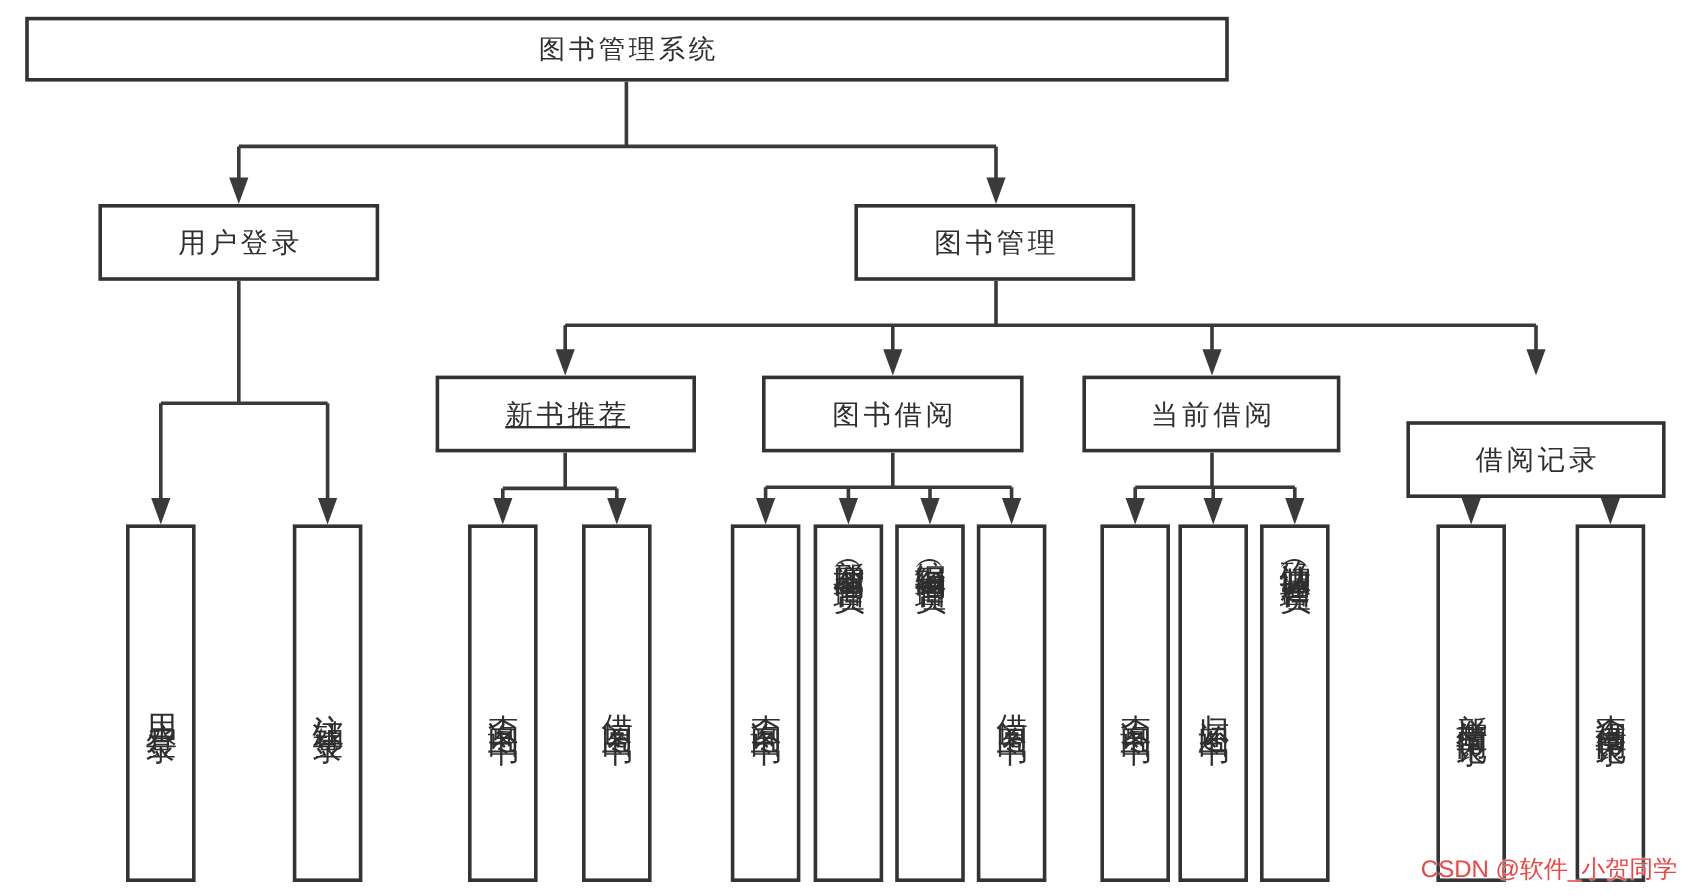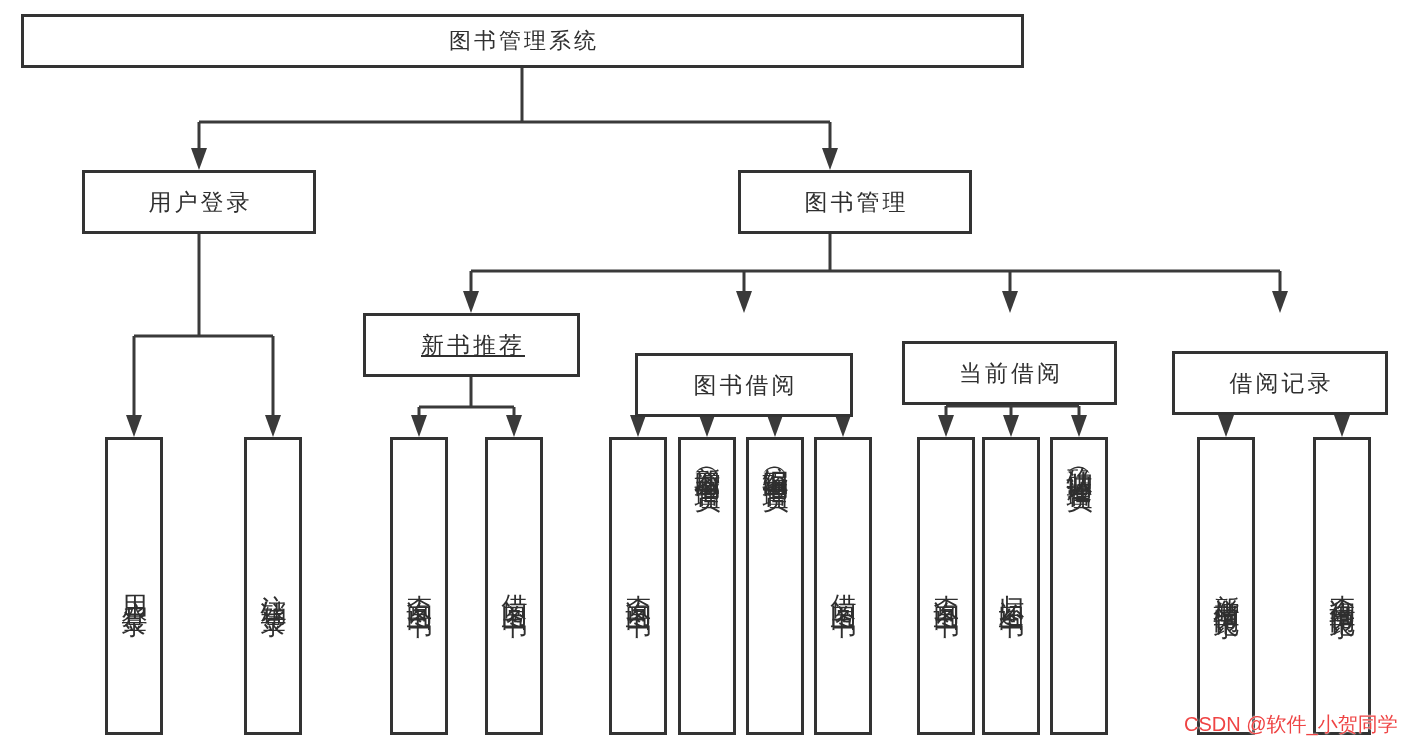--- a/index.html
+++ b/index.html
@@ -27,26 +27,26 @@
     font-size: 23px;
     letter-spacing: 3px;
     white-space: nowrap;
     text-indent: 3px; 
     text-align: right;
   }
   .root-box { left: 21px; top: 14px; width: 1003px; height: 54px; }
   .root-box .hlabel { font-size: 22px; }
 
   .l2-0 { left: 82px;  top: 170px; width: 234px; height: 64px; }
-  .l2-1 { left: 712px; top: 170px; width: 234px; height: 64px; margin-left: 26px; }
+  .l2-1 { left: 712px; top: 170px; width: 234px; height: 64px; }
 
   .l3 { top: 313px; height: 64px; }
   .l3-0 { left: 363px;  width: 217px; text-decoration: underline; }
-  .l3-1 { left: 635px;  width: 218px; margin-top: 40px; }
-  .l3-2 { left: 902px;  width: 215px; margin-top: 28px; }
+  .l3-1 { left: 635px;  width: 218px; }
+  .l3-2 { left: 902px;  width: 215px; }
   .l3-3 { left: 1172px; width: 216px; margin-top: 38px; }
 
   .leaf {
     top: 437px; height: 298px; width: 58px;
     writing-mode: vertical-rl;
     text-orientation: mixed;
     font-size: 26px;
     letter-spacing: 6px;
     line-height: 1;
   }

